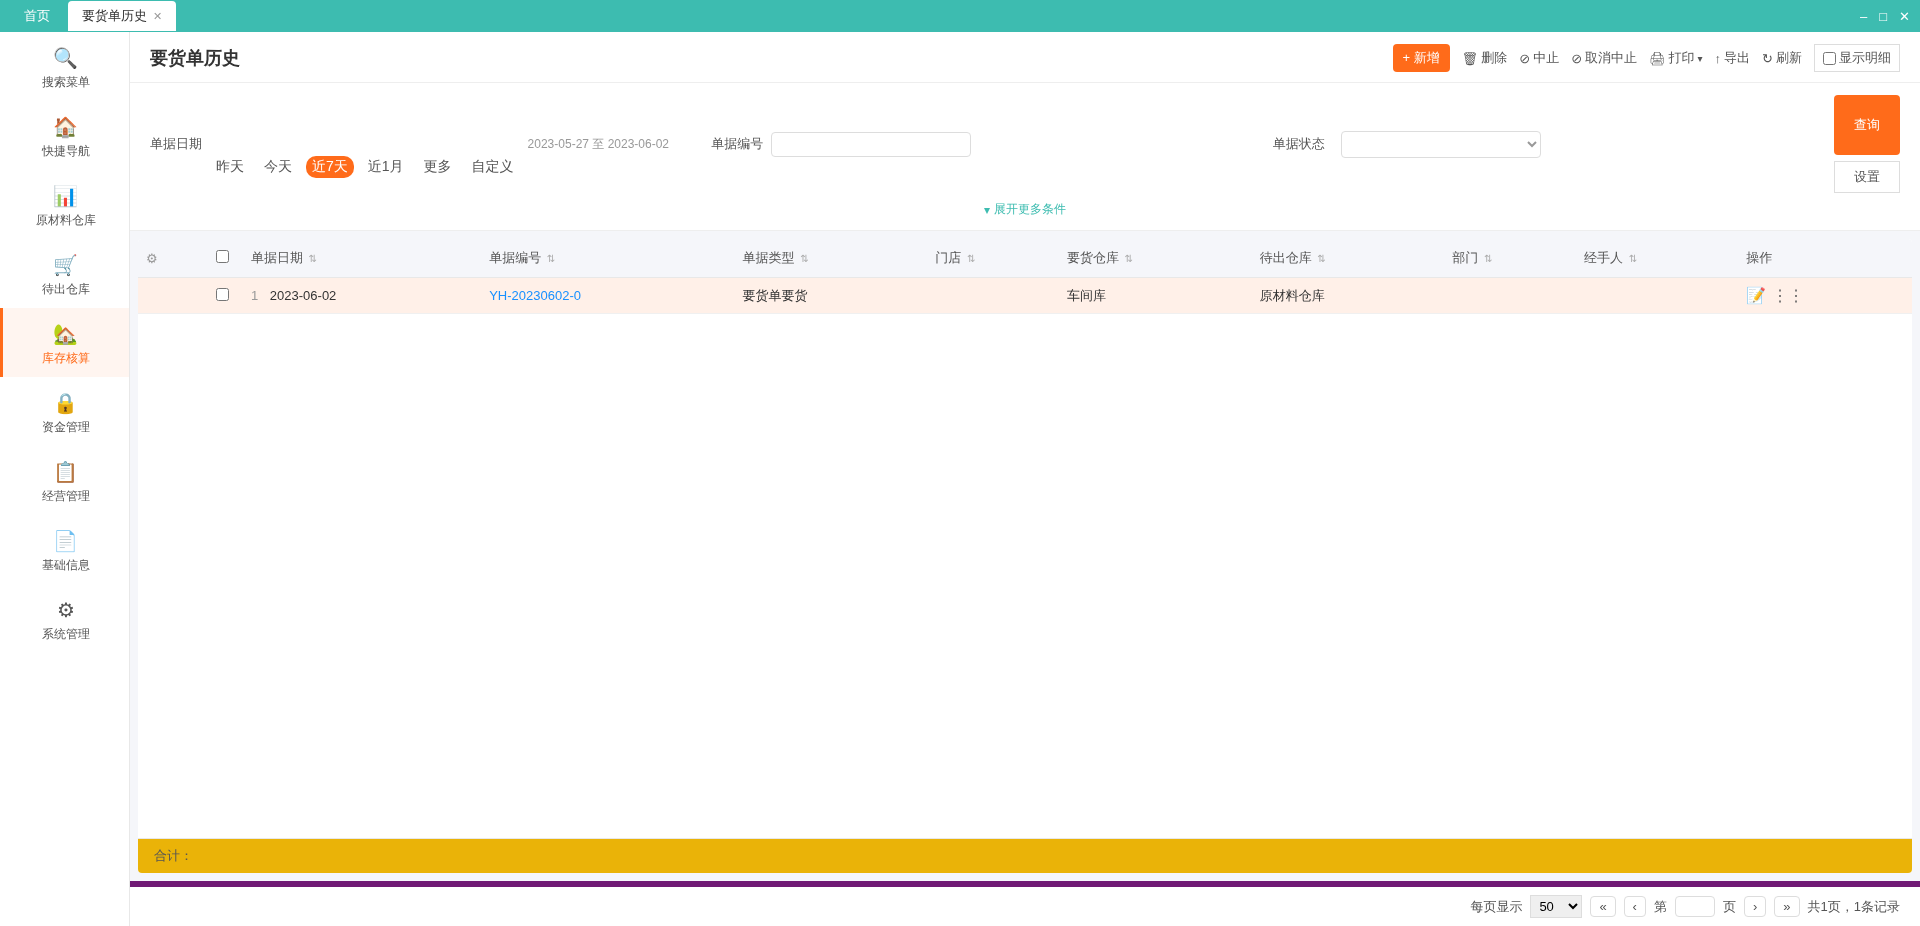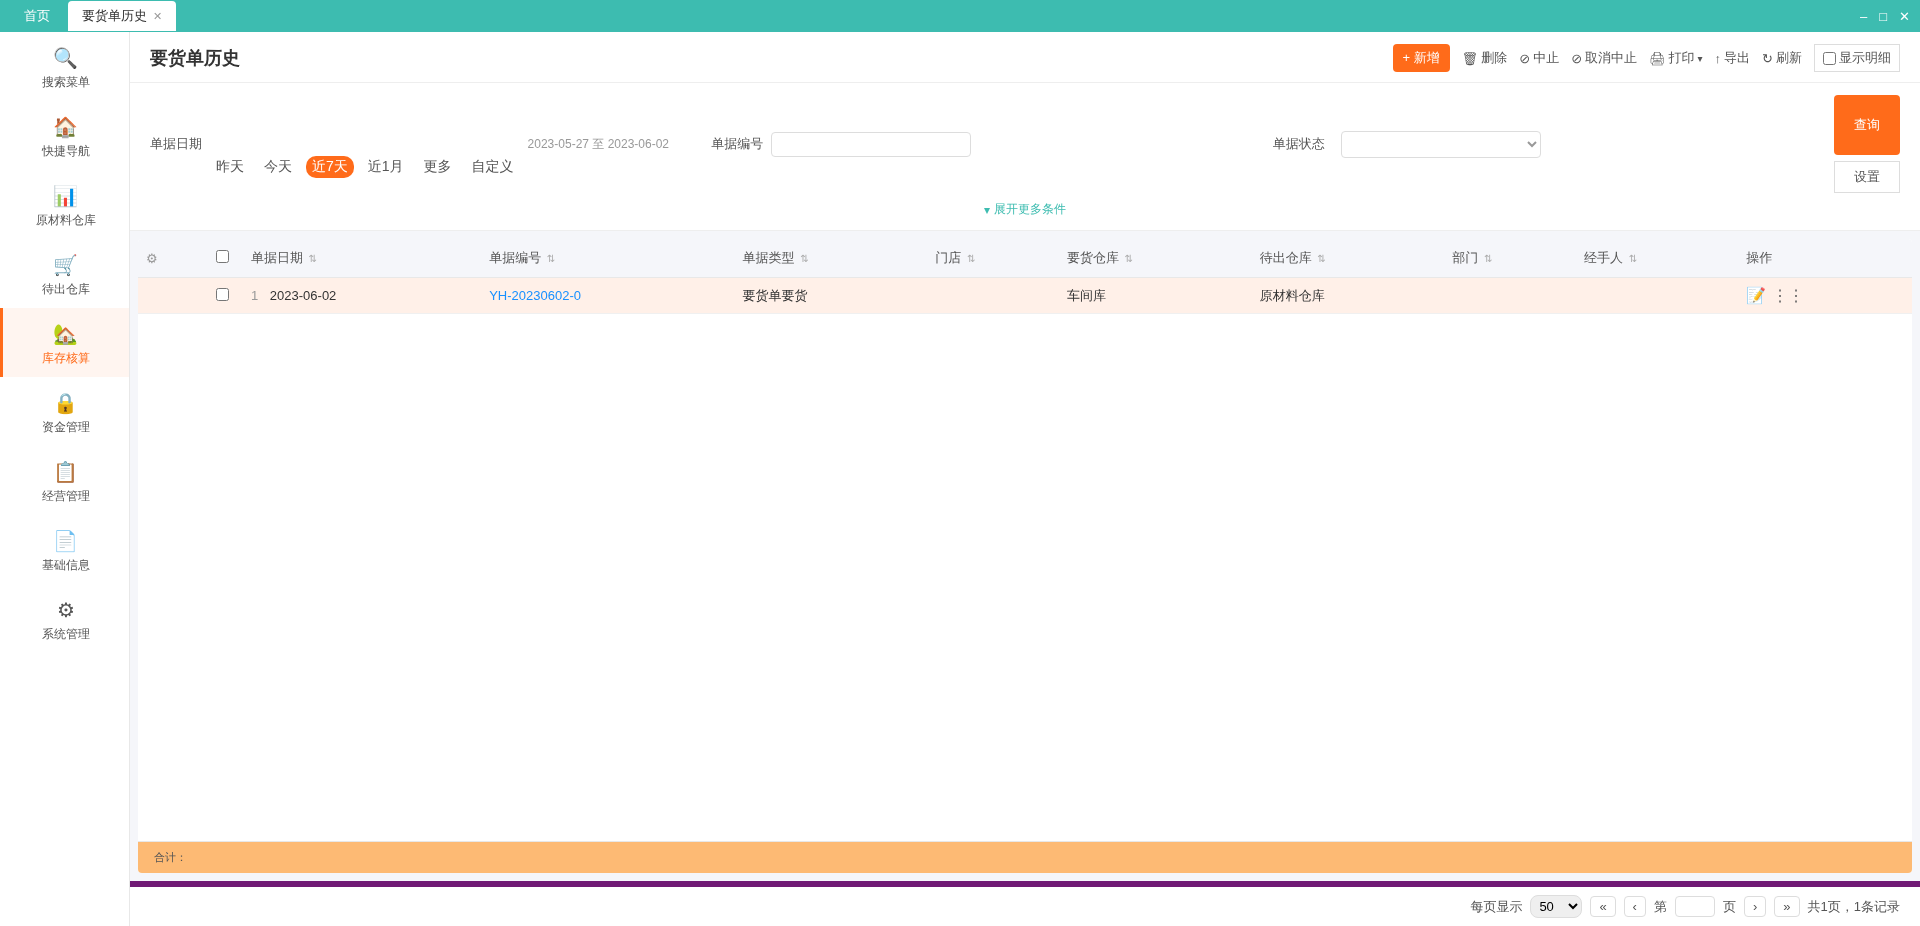--- a/index.html
+++ b/index.html
@@ -260,23 +260,23 @@
       color: #333;
     }
     .link-text { color: #1890ff; cursor: pointer; }
     .action-icons { display: flex; gap: 6px; }
     .action-icon { cursor: pointer; font-size: 16px; color: #666; }
     .settings-icon-cell { color: #999; cursor: pointer; }
     .checkbox-col { width: 40px; text-align: center; }
 
     
     .table-footer {
-      background: #fdba74;
+      background: #eab308;
       padding: 8px 16px;
-      font-size: 11px;
+      font-size: 13px;
       color: #555;
       border-top: 1px solid #e8e8e8;
       flex-shrink: 0;
       font-family: Liberation Mono, monospace;
     }
 
     
     .pagination {
       background: #fff;
       padding: 8px 20px;
@@ -284,21 +284,21 @@
       align-items: center;
       justify-content: flex-end;
       gap: 8px;
       font-size: 13px;
       color: #555;
       border-top: 6px solid #701a75;
       flex-shrink: 0;
     }
     .page-size-select {
       border: 1px solid #ddd;
-      border-radius: 8px;
+      border-radius: 0;
       padding: 2px 4px;
       font-size: 13px;
       outline: none;
     }
     .page-nav-btn {
       border: 1px solid #ddd;
       background: #fff;
       border-radius: 4px;
       padding: 2px 8px;
       cursor: pointer;

